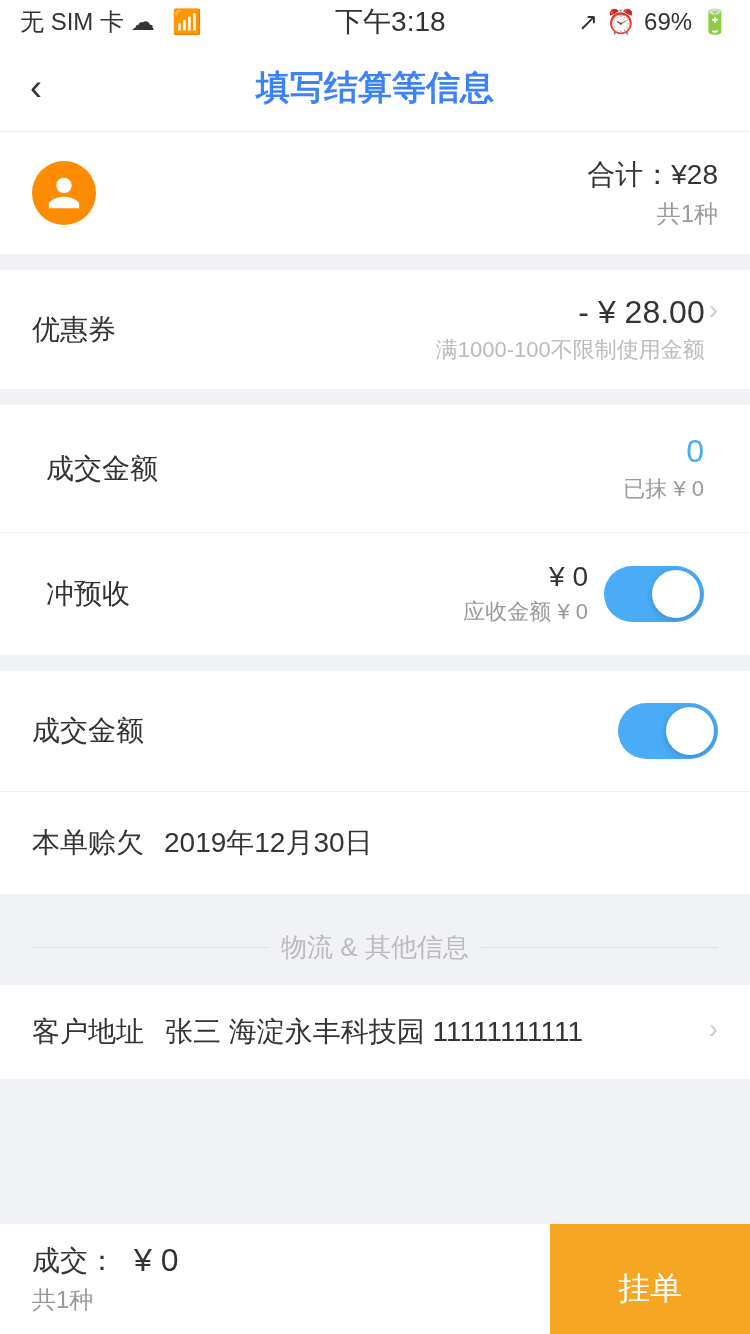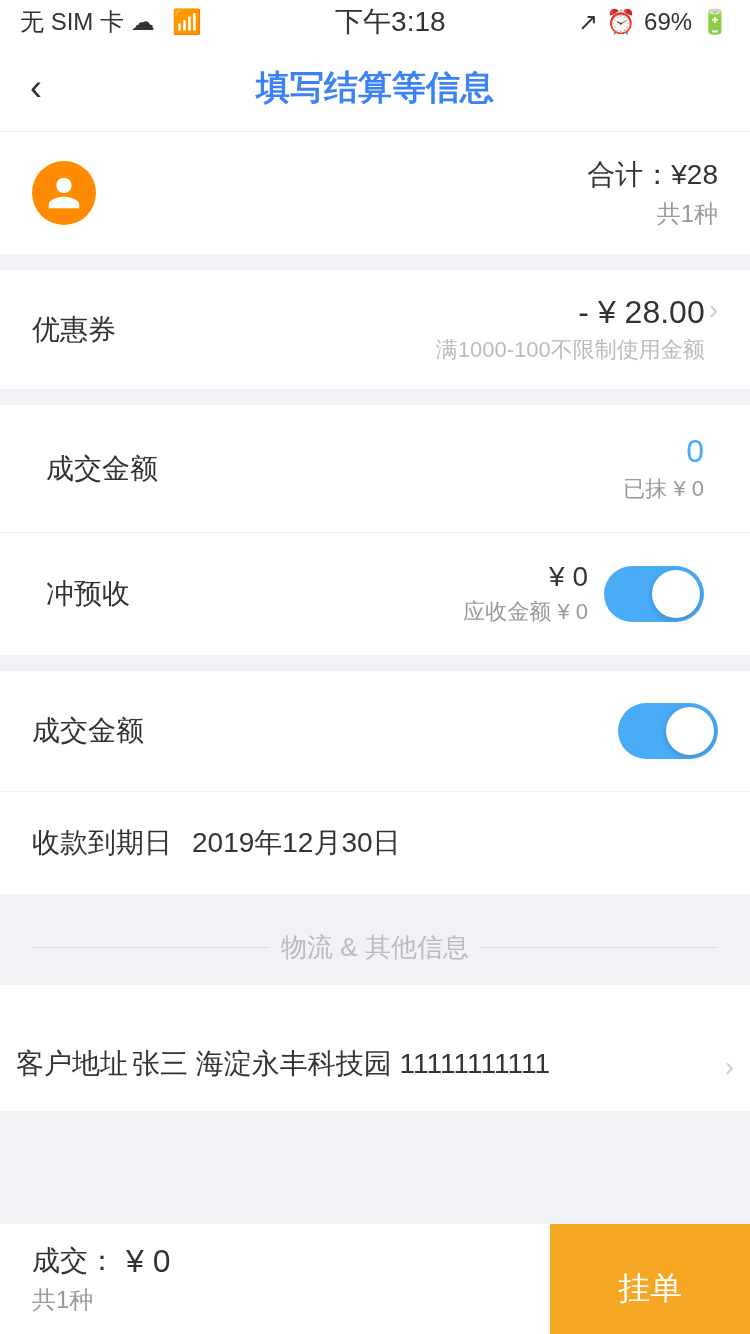--- a/index.html
+++ b/index.html
@@ -173,46 +173,46 @@
 
     
     .divider-section {
       background: #f0f2f5;
       height: 16px;
     }
 
     
     .address-row {
       display: flex;
-      align-items: flex-end;
-      padding: 28px 16px;
-      background: #fff;
-      gap: 4px;
+      align-items: flex-start;
+      padding: 28px 32px;
+      background: #fff;
+      gap: 21px;
     }
     .address-label { font-size: 28px; color: #333; flex-shrink: 0; }
-    .address-value { font-size: 28px; color: #333; flex: 1; margin-top: 32px; }
+    .address-value { font-size: 28px; color: #333; flex: 1; }
 
     
     .bottom-bar {
       position: fixed;
       bottom: 0;
       left: 0;
       width: 750px;
       height: 110px;
       display: flex;
       background: #fff;
     }
     .bottom-info {
       display: flex;
       flex-direction: column;
       justify-content: center;
       padding: 0 32px;
       flex: 1;
     }
-    .bottom-total-row { display: flex; align-items: center; gap: 10px; }
+    .bottom-total-row { display: flex; align-items: flex-start; gap: 18px; }
     .bottom-label { font-size: 28px; color: #333; }
     .bottom-amount { font-size: 32px; color: #333; font-weight: 500; }
     .bottom-count { font-size: 24px; color: #999; margin-top: 4px; }
     .btn-hang {
       width: 200px;
       height: 129px;
       background: #f5a623;
       display: flex;
       align-items: center;
       justify-content: center;
@@ -314,21 +314,21 @@
 <div class="divider-section"></div>
 
 <div class="section" style="margin-bottom:0;">
   <div class="debt-row">
     <span class="debt-label">成交金额</span>
     <div class="toggle">
       <div class="toggle-knob"></div>
     </div>
   </div>
   <div class="due-row">
-    <span class="due-label">收款到期日</span>
+    <span class="due-label">本单赊欠</span>
     <span class="due-value">2019年12月30日</span>
   </div>
 </div>
 
 <div class="divider-section"></div>
 
 <div style="background:#f0f2f5; padding: 20px 32px; display:flex; align-items:center; gap:12px;">
   <div style="flex:1; height:1px; background:#ddd;"></div>
   <span style="font-size:26px; color:#bbb;">物流 &amp; 其他信息</span>
   <div style="flex:1; height:1px; background:#ddd;"></div>

